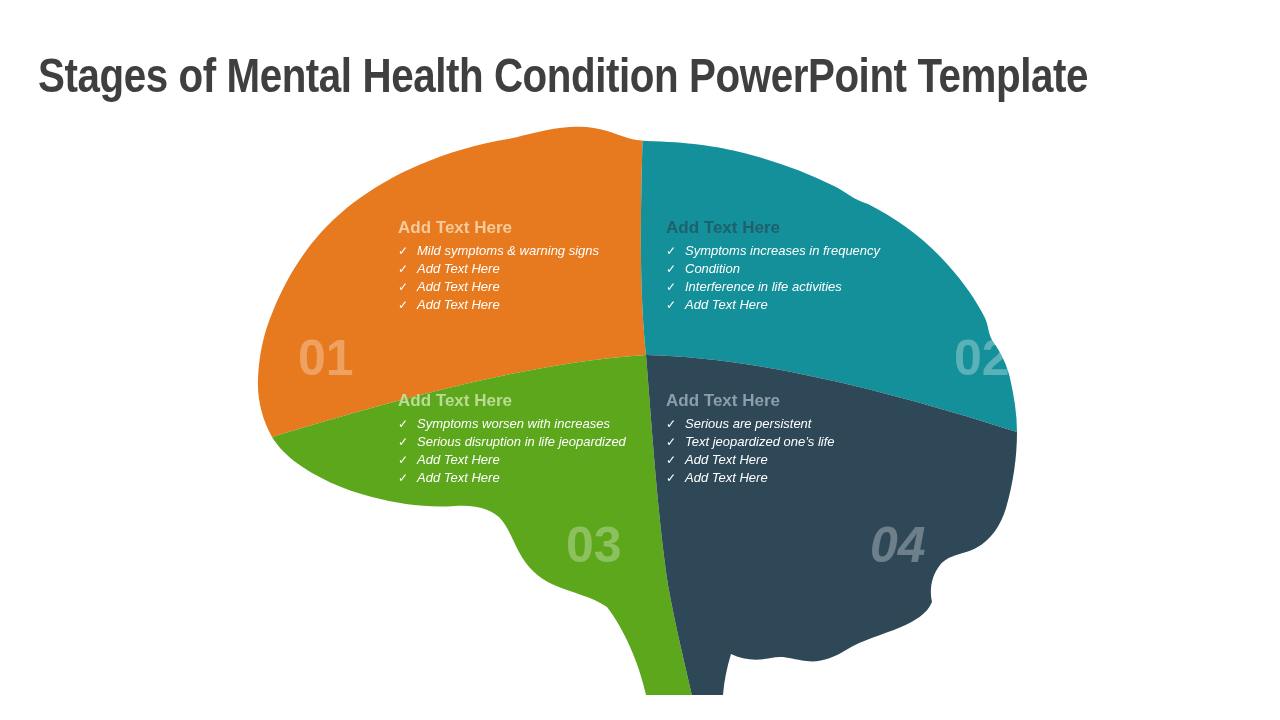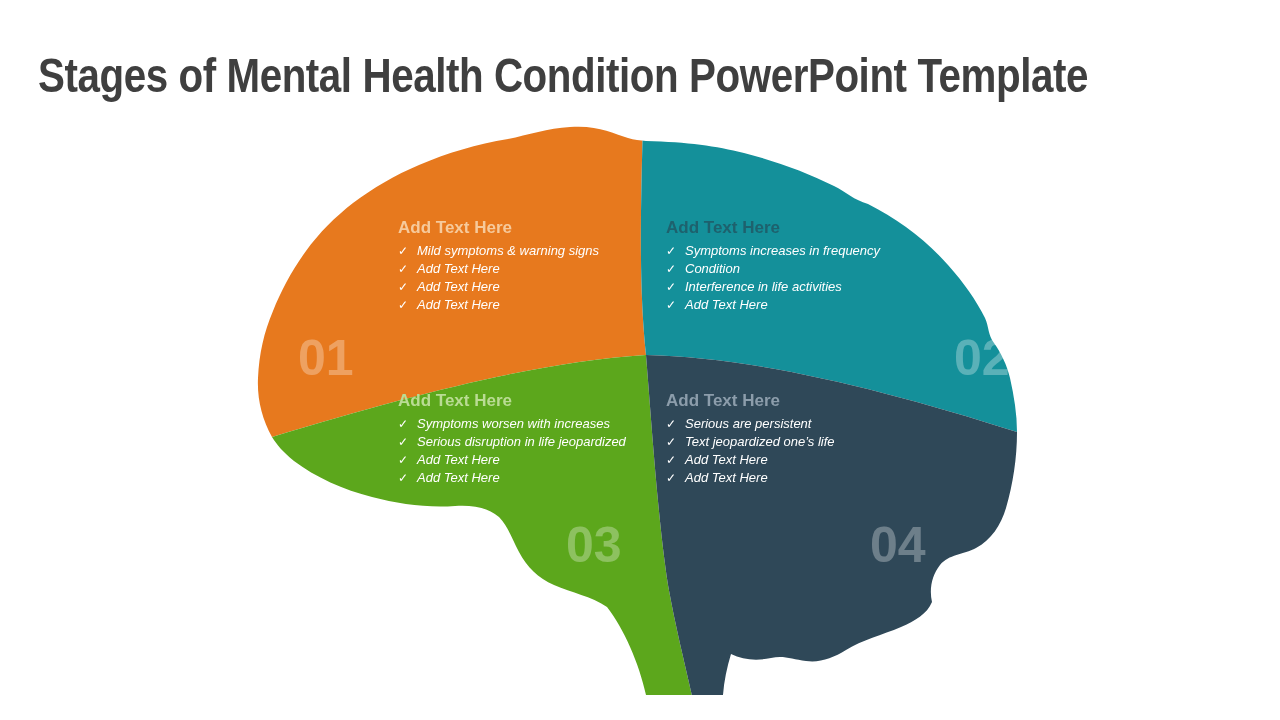--- a/index.html
+++ b/index.html
@@ -235,15 +235,15 @@
       <li>
           <span class="check">✓</span>
           <span class="bullet-text">Add Text Here</span>
         </li>
       <li>
           <span class="check">✓</span>
           <span class="bullet-text">Add Text Here</span>
         </li>
     </ul>
   </div>
-  <div class="num num4" style="color: rgba(255, 255, 255, 0.3);">04</div>
+  <div class="num num4" style="color: rgba(255, 255, 255, 0.3); font-style: italic;">04</div>
 
 </div>
 
 </body></html>

